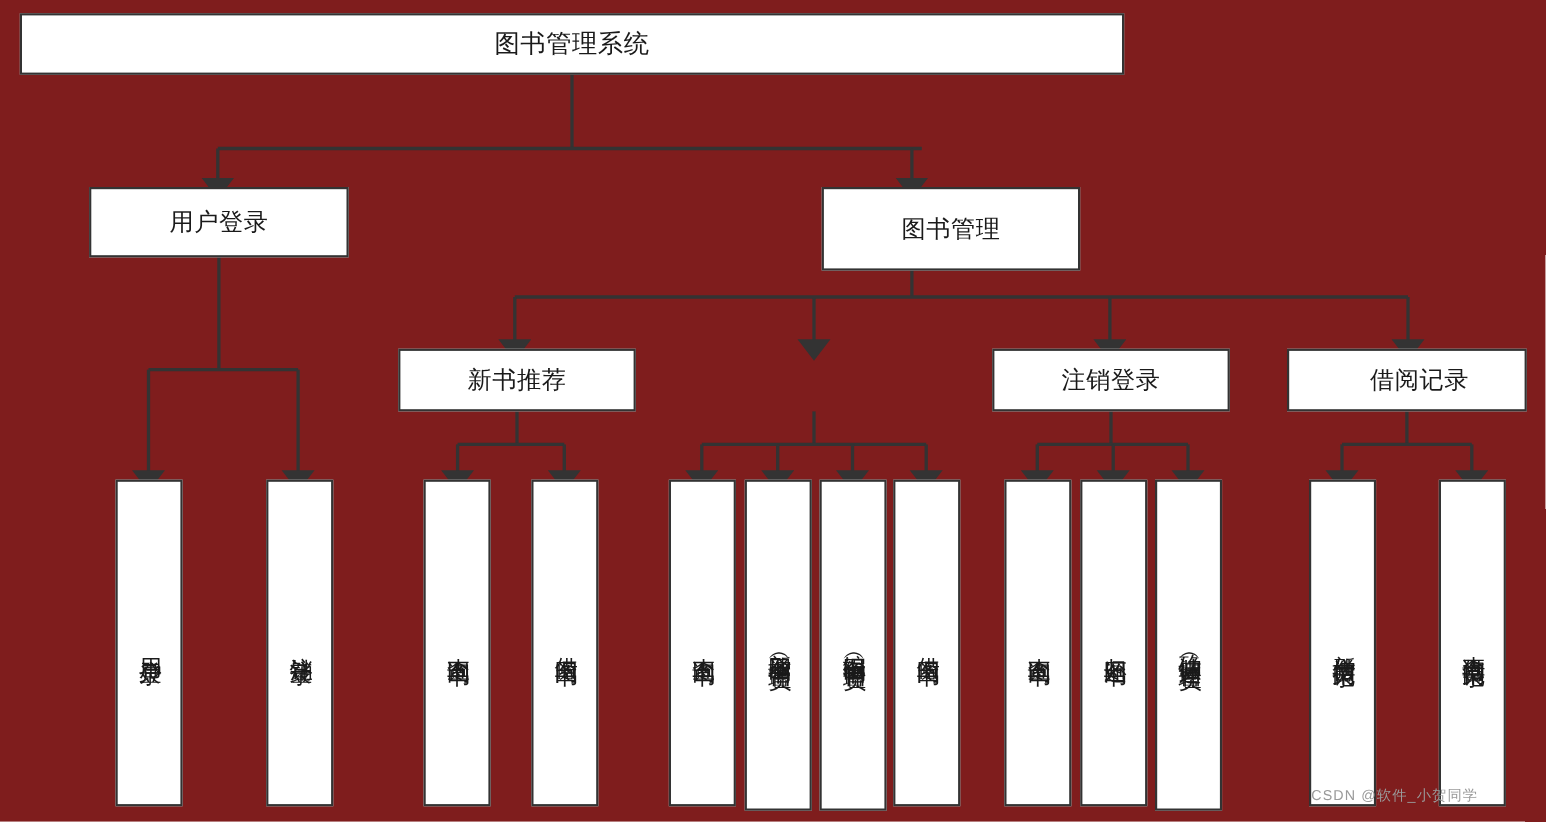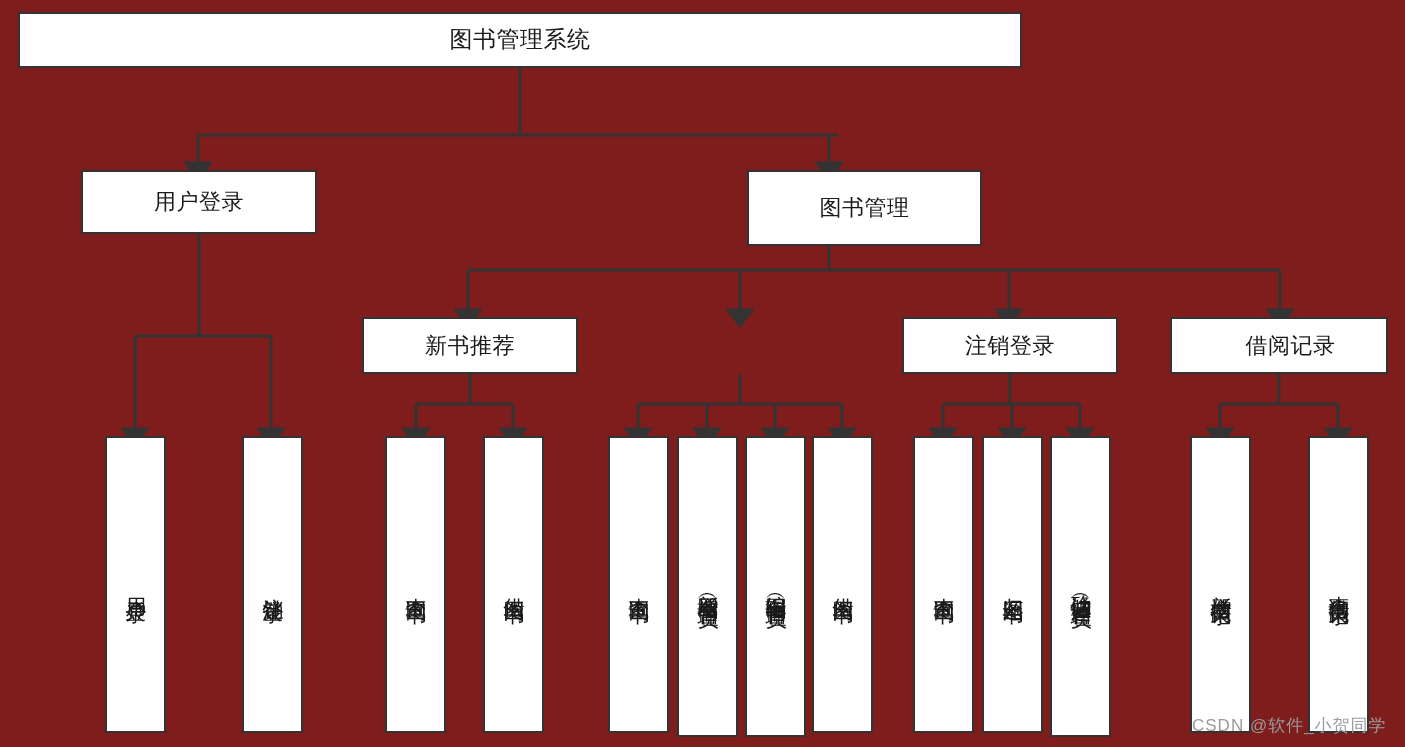--- a/index.html
+++ b/index.html
@@ -48,21 +48,21 @@
     letter-spacing: 2px;
   }
   .node.leaf .vtext {
     writing-mode: vertical-rl;
     text-orientation: upright;
     display: block;
     white-space: nowrap;
   }
   .watermark {
     position: absolute;
-    font-size: 17px;
+    font-size: 13px;
     color: #9a9a9a;
     letter-spacing: 1px;
     white-space: nowrap;
     pointer-events: none;
   }
 </style>
 </head>
 <body>
 
 <div id="canvas">

